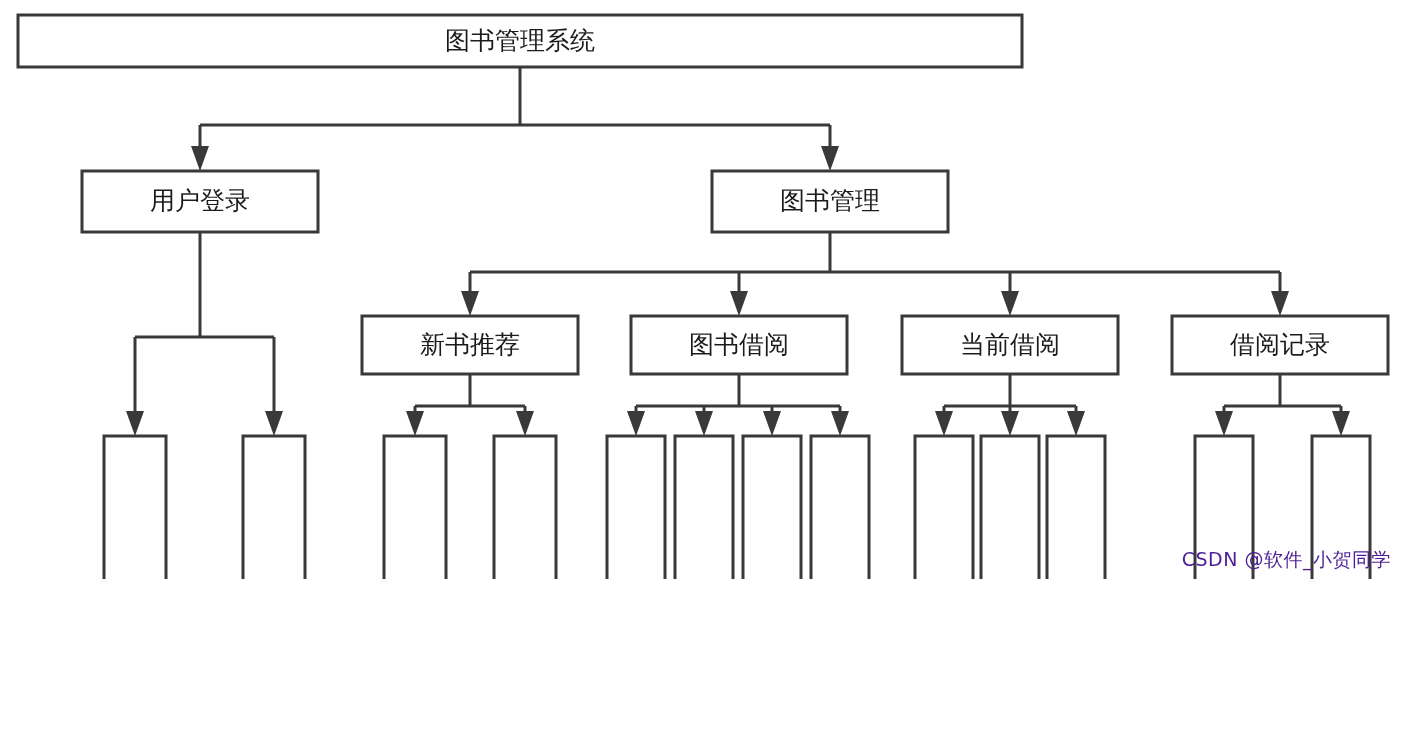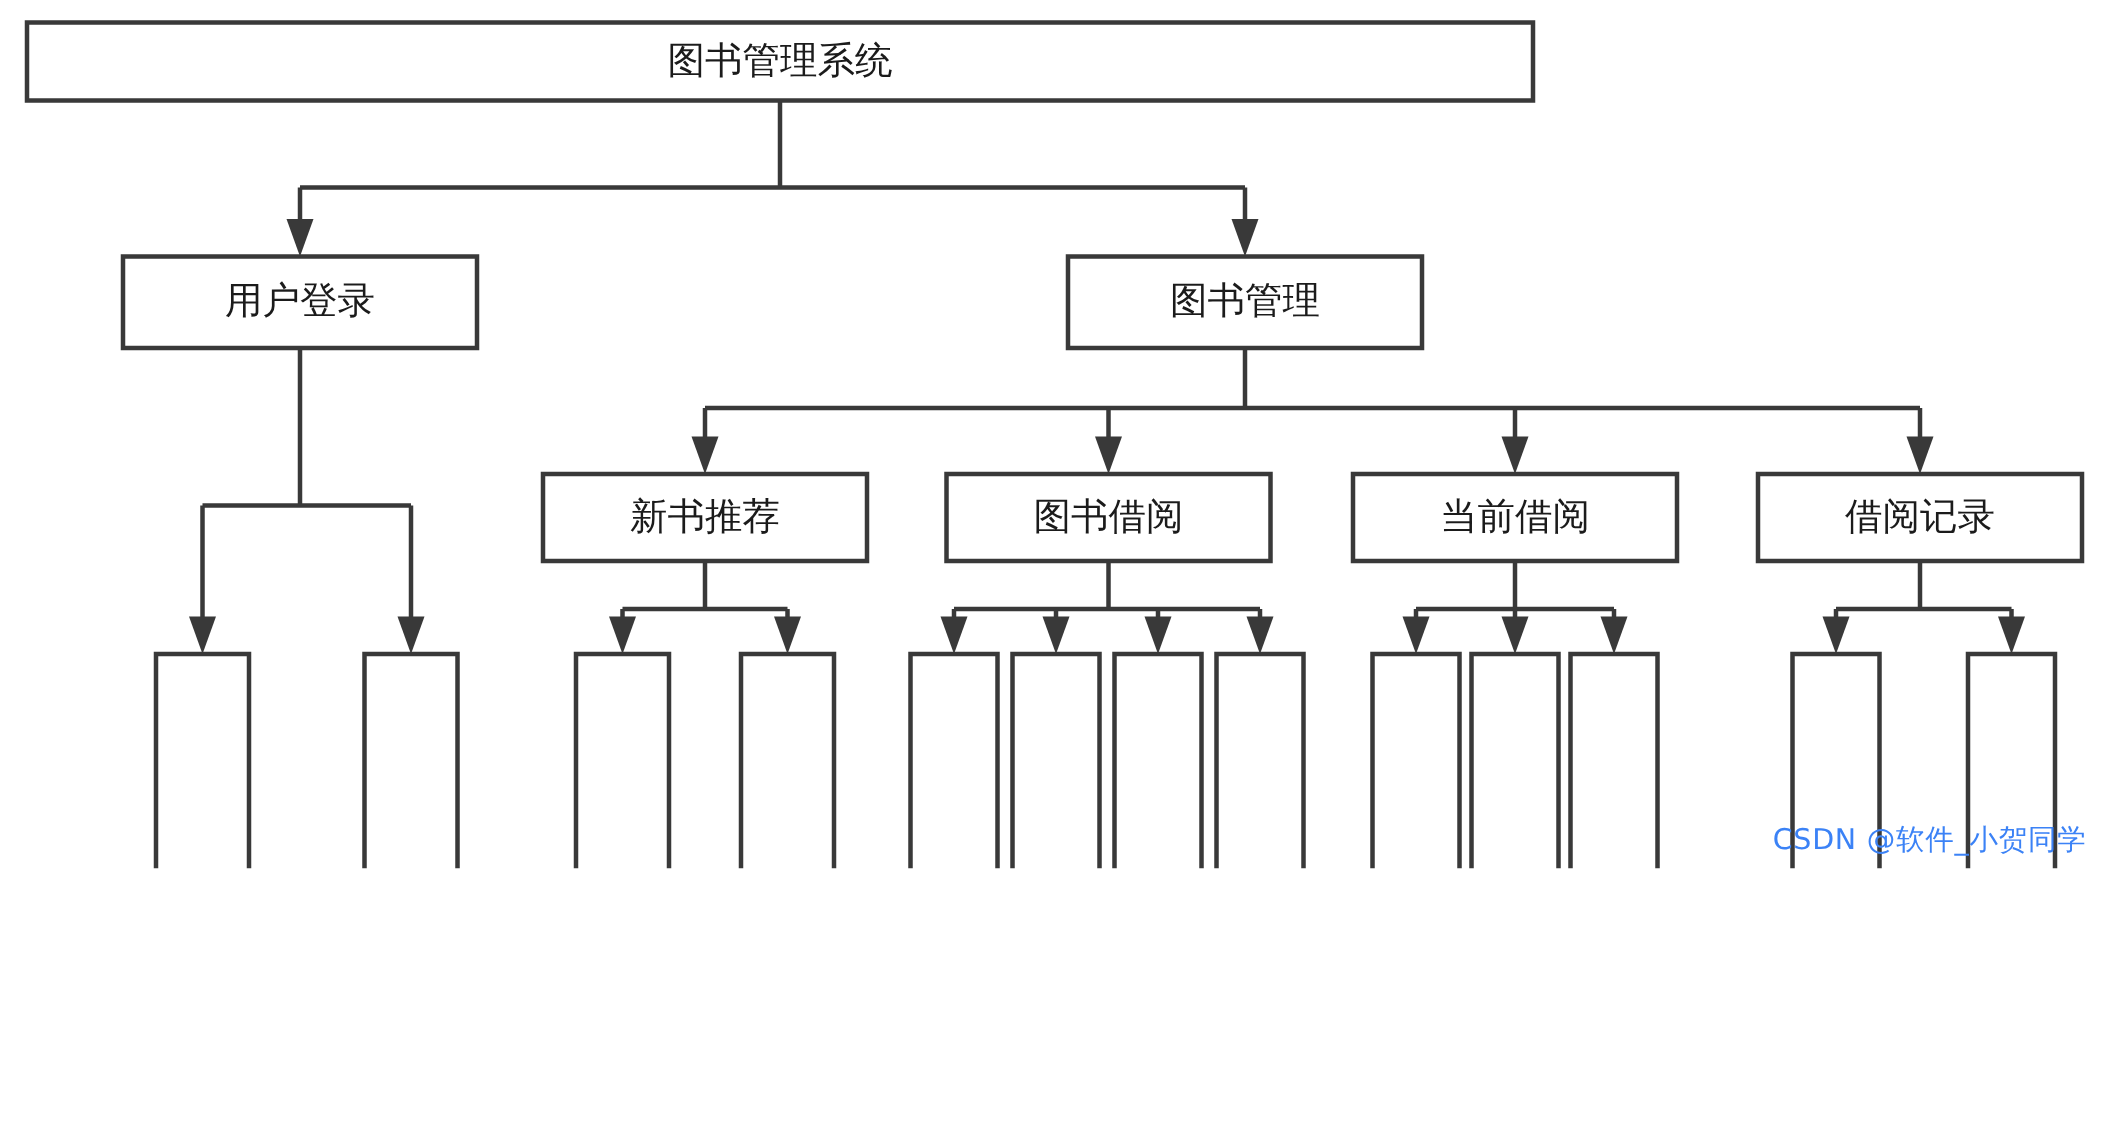--- a/index.html
+++ b/index.html
@@ -62,21 +62,21 @@
     justify-content: center;
     white-space: nowrap;
     pointer-events: none;
   }
   .watermark {
     position: absolute;
     right: 14px;
     bottom: 6px;
     font-family: "DejaVu Sans", "Liberation Sans", sans-serif;
     font-size: 19px;
-    color: #3b82f6;
+    color: #4c1d95;
     letter-spacing: 0.5px;
     white-space: nowrap;
   }
 </style>
 </head>
 <body>
 
 <div id="diagram-root">
 
   <svg id="flow" viewBox="0 0 1405 747">

